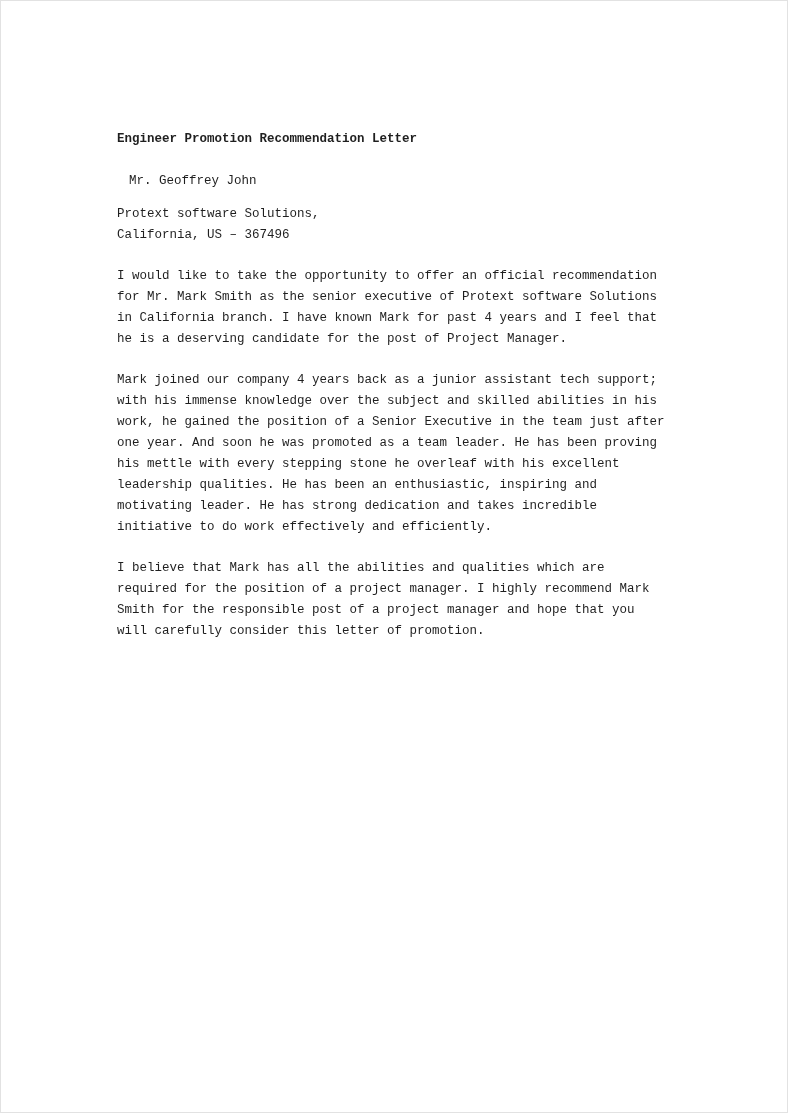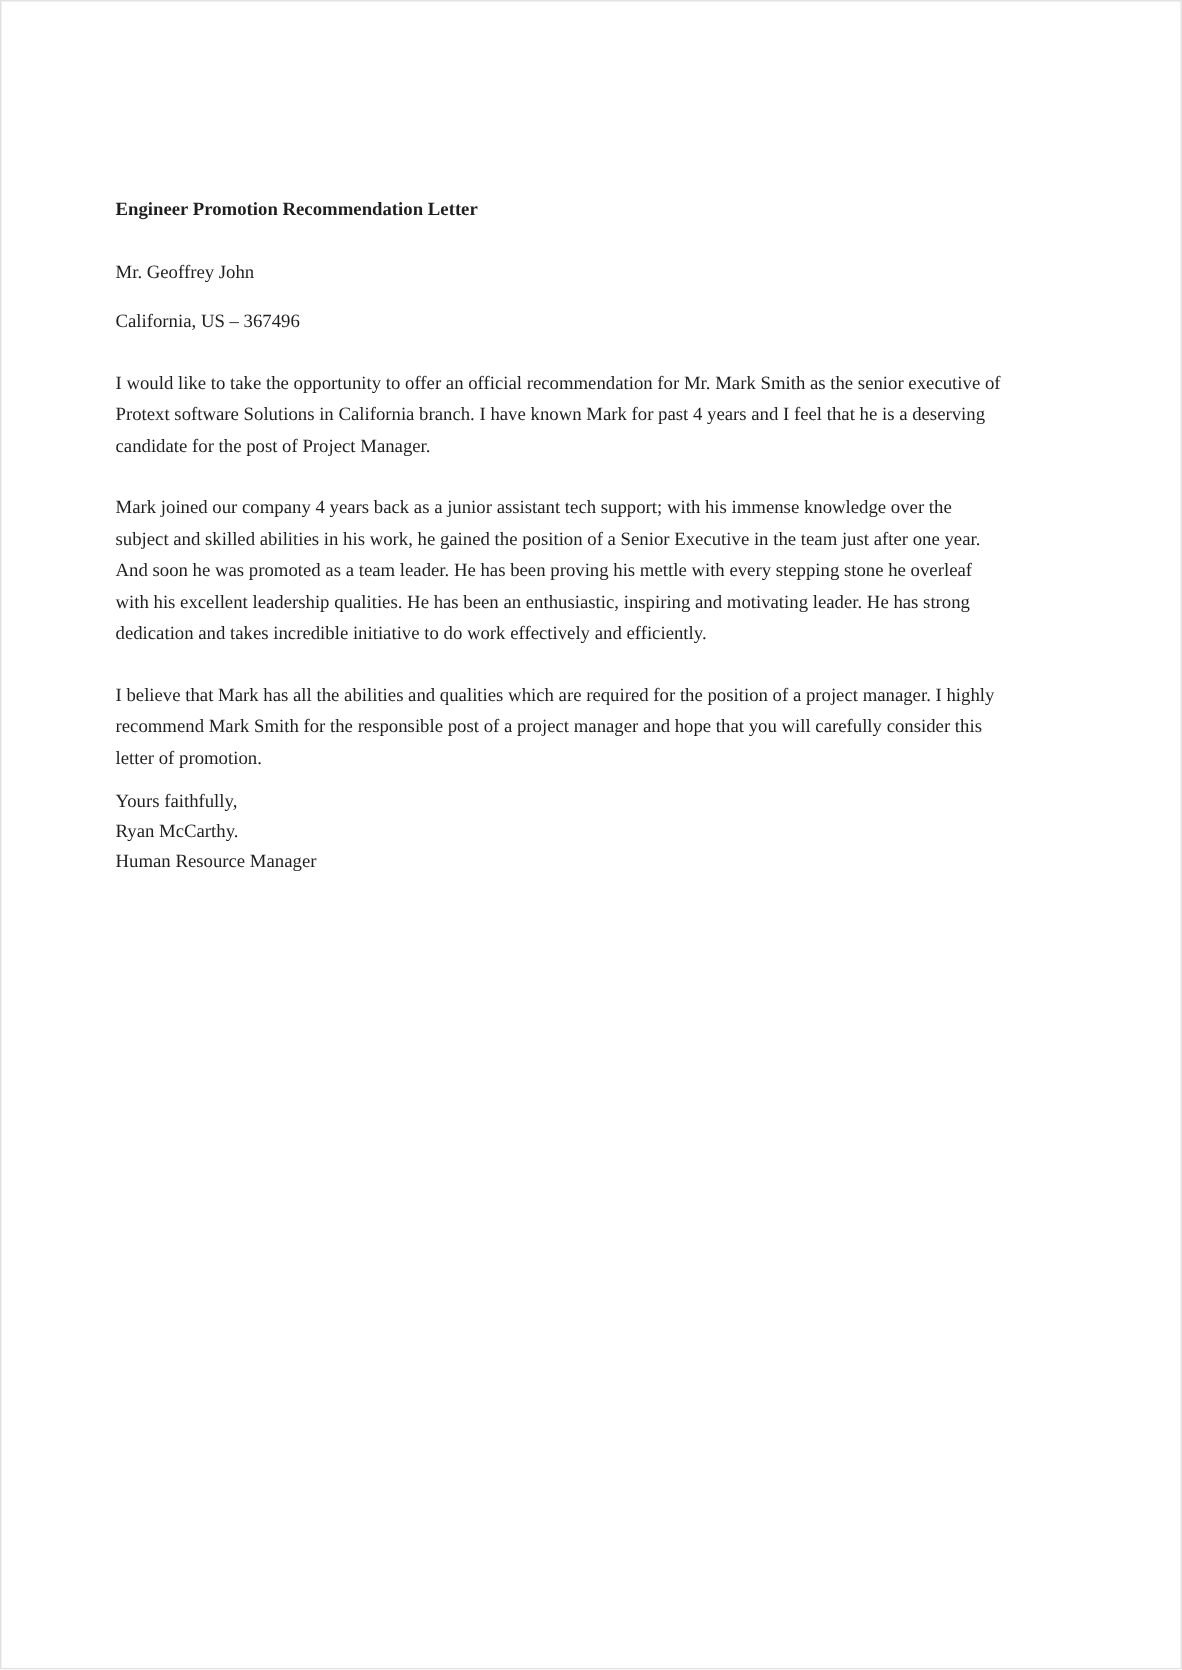--- a/index.html
+++ b/index.html
@@ -7,35 +7,35 @@
     padding: 0;
     background: #ffffff;
   }
   .page {
     position: relative;
     width: 788px;
     height: 1113px;
     box-sizing: border-box;
     background: #ffffff;
     border: 1px solid #e2e2e2;
-    padding: 128px 115px 0 76px;
-    font-family: Liberation Serif, serif;
+    padding: 128px 115px 0 116px;
+    font-family: Liberation Mono, monospace;
     font-size: 12.5px;
     line-height: 21px;
     color: #1f1f1f;
     overflow: hidden;
   }
   .letter-title {
     font-weight: bold;
     font-size: 12.5px;
     line-height: 21px;
     margin: 0 0 21px 0;
   }
   .recipient-name {
-    margin: 0 0 12px 0;
+    margin: 0 0 12px 12px;
   }
   .address-block {
     margin: 0 0 20px 0;
   }
   .salutation {
     margin: 0 0 20px 0;
   }
   p.body-paragraph {
     margin: 0 0 20px 0;
   }
@@ -52,29 +52,25 @@
 </head>
 <body>
 
 <div class="page">
 
   <h1 class="letter-title">Engineer Promotion Recommendation Letter</h1>
 
   <div class="recipient-name">Mr. Geoffrey John</div>
 
   <div class="address-block">
+    <span class="line">Protext software Solutions,</span>
     <span class="line">California, US – 367496</span>
   </div>
 
 
   <p class="body-paragraph">I would like to take the opportunity to offer an official recommendation for Mr. Mark Smith as the senior executive of Protext software Solutions in California branch. I have known Mark for past 4 years and I feel that he is a deserving candidate for the post of Project Manager.</p>
 
   <p class="body-paragraph tight">Mark joined our company 4 years back as a junior assistant tech support; with his immense knowledge over the subject and skilled abilities in his work, he gained the position of a Senior Executive in the team just after one year. And soon he was promoted as a team leader. He has been proving his mettle with every stepping stone he overleaf with his excellent leadership qualities. He has been an enthusiastic, inspiring and motivating leader. He has strong dedication and takes incredible initiative to do work effectively and efficiently.</p>
 
   <p class="body-paragraph last">I believe that Mark has all the abilities and qualities which are required for the position of a project manager. I highly recommend Mark Smith for the responsible post of a project manager and hope that you will carefully consider this letter of promotion.</p>
 
-  <div class="closing-block">
-    <span class="line">Yours faithfully,</span>
-    <span class="line">Ryan McCarthy.</span>
-    <span class="line">Human Resource Manager</span>
-  </div>
 
 </div>
 
 </body></html>

